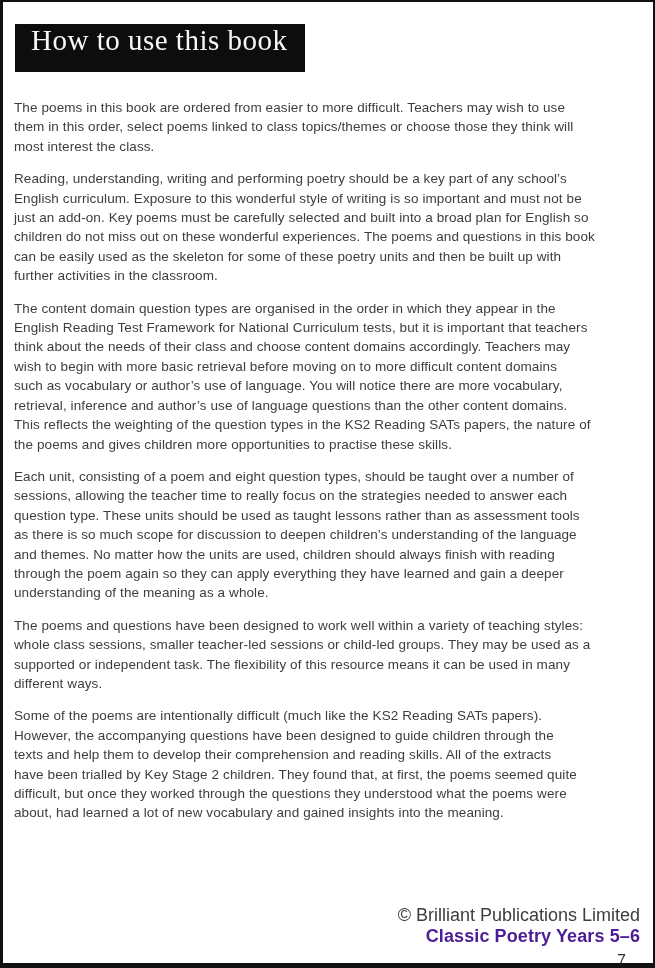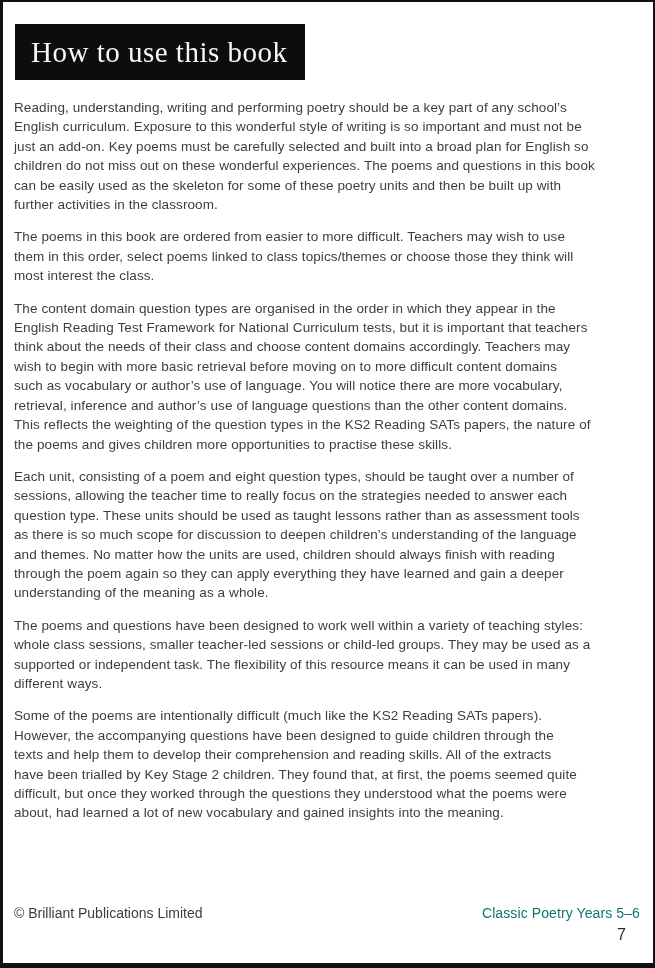--- a/index.html
+++ b/index.html
@@ -18,26 +18,25 @@
     border-right: 2px solid #111111;
     border-bottom: 5px solid #111111;
     font-family: "Liberation Sans", sans-serif;
     overflow: hidden;
   }
   .title-banner {
     position: absolute;
     left: 12px;
     top: 22px;
     width: 290px;
-    height: 56px;
+    height: 48px;
     box-sizing: border-box;
     background: #0d0d0d;
     color: #f7f7f7;
     display: flex;
-    align-items: center;
     padding-left: 16px;
   }
   .title-banner .title-text {
     font-family: "Liberation Serif", serif;
     font-size: 29px;
     font-weight: 400;
     letter-spacing: 0.5px;
     white-space: nowrap;
   }
   .content {
@@ -58,54 +57,55 @@
     position: absolute;
     left: 11px;
     right: 13px;
     top: 903px;
     color: #3d3d3d;
   }
   .footer-row {
     display: flex;
     justify-content: space-between;
     align-items: flex-end;
-    font-size: 14px;
+    font-size: 18px;
+    flex-direction: column;
   }
   .footer-row .series {
-    font-weight: normal;
-    color: #0f766e;
+    font-weight: bold;
+    color: #4c1d95;
     letter-spacing: 0.1px;
   }
   .page-num {
     text-align: right;
     font-size: 16px;
     color: #2e2e2e;
     margin-top: 5px;
     padding-right: 14px;
   }
 </style>
 </head>
 <body>
 
 <div class="page">
 
   <div class="title-banner">
     <span class="title-text">How to use this book</span>
   </div>
 
   <div class="content">
+    <p>The poems in this book are ordered from easier to more difficult. Teachers may wish to use
+them in this order, select poems linked to class topics/themes or choose those they think will
+most interest the class.</p>
     <p>Reading, understanding, writing and performing poetry should be a key part of any school’s
 English curriculum. Exposure to this wonderful style of writing is so important and must not be
 just an add-on. Key poems must be carefully selected and built into a broad plan for English so
 children do not miss out on these wonderful experiences. The poems and questions in this book
 can be easily used as the skeleton for some of these poetry units and then be built up with
 further activities in the classroom.</p>
-    <p>The poems in this book are ordered from easier to more difficult. Teachers may wish to use
-them in this order, select poems linked to class topics/themes or choose those they think will
-most interest the class.</p>
     <p>The content domain question types are organised in the order in which they appear in the
 English Reading Test Framework for National Curriculum tests, but it is important that teachers
 think about the needs of their class and choose content domains accordingly. Teachers may
 wish to begin with more basic retrieval before moving on to more difficult content domains
 such as vocabulary or author’s use of language. You will notice there are more vocabulary,
 retrieval, inference and author’s use of language questions than the other content domains.
 This reflects the weighting of the question types in the KS2 Reading SATs papers, the nature of
 the poems and gives children more opportunities to practise these skills.</p>
     <p>Each unit, consisting of a poem and eight question types, should be taught over a number of
 sessions, allowing the teacher time to really focus on the strategies needed to answer each

